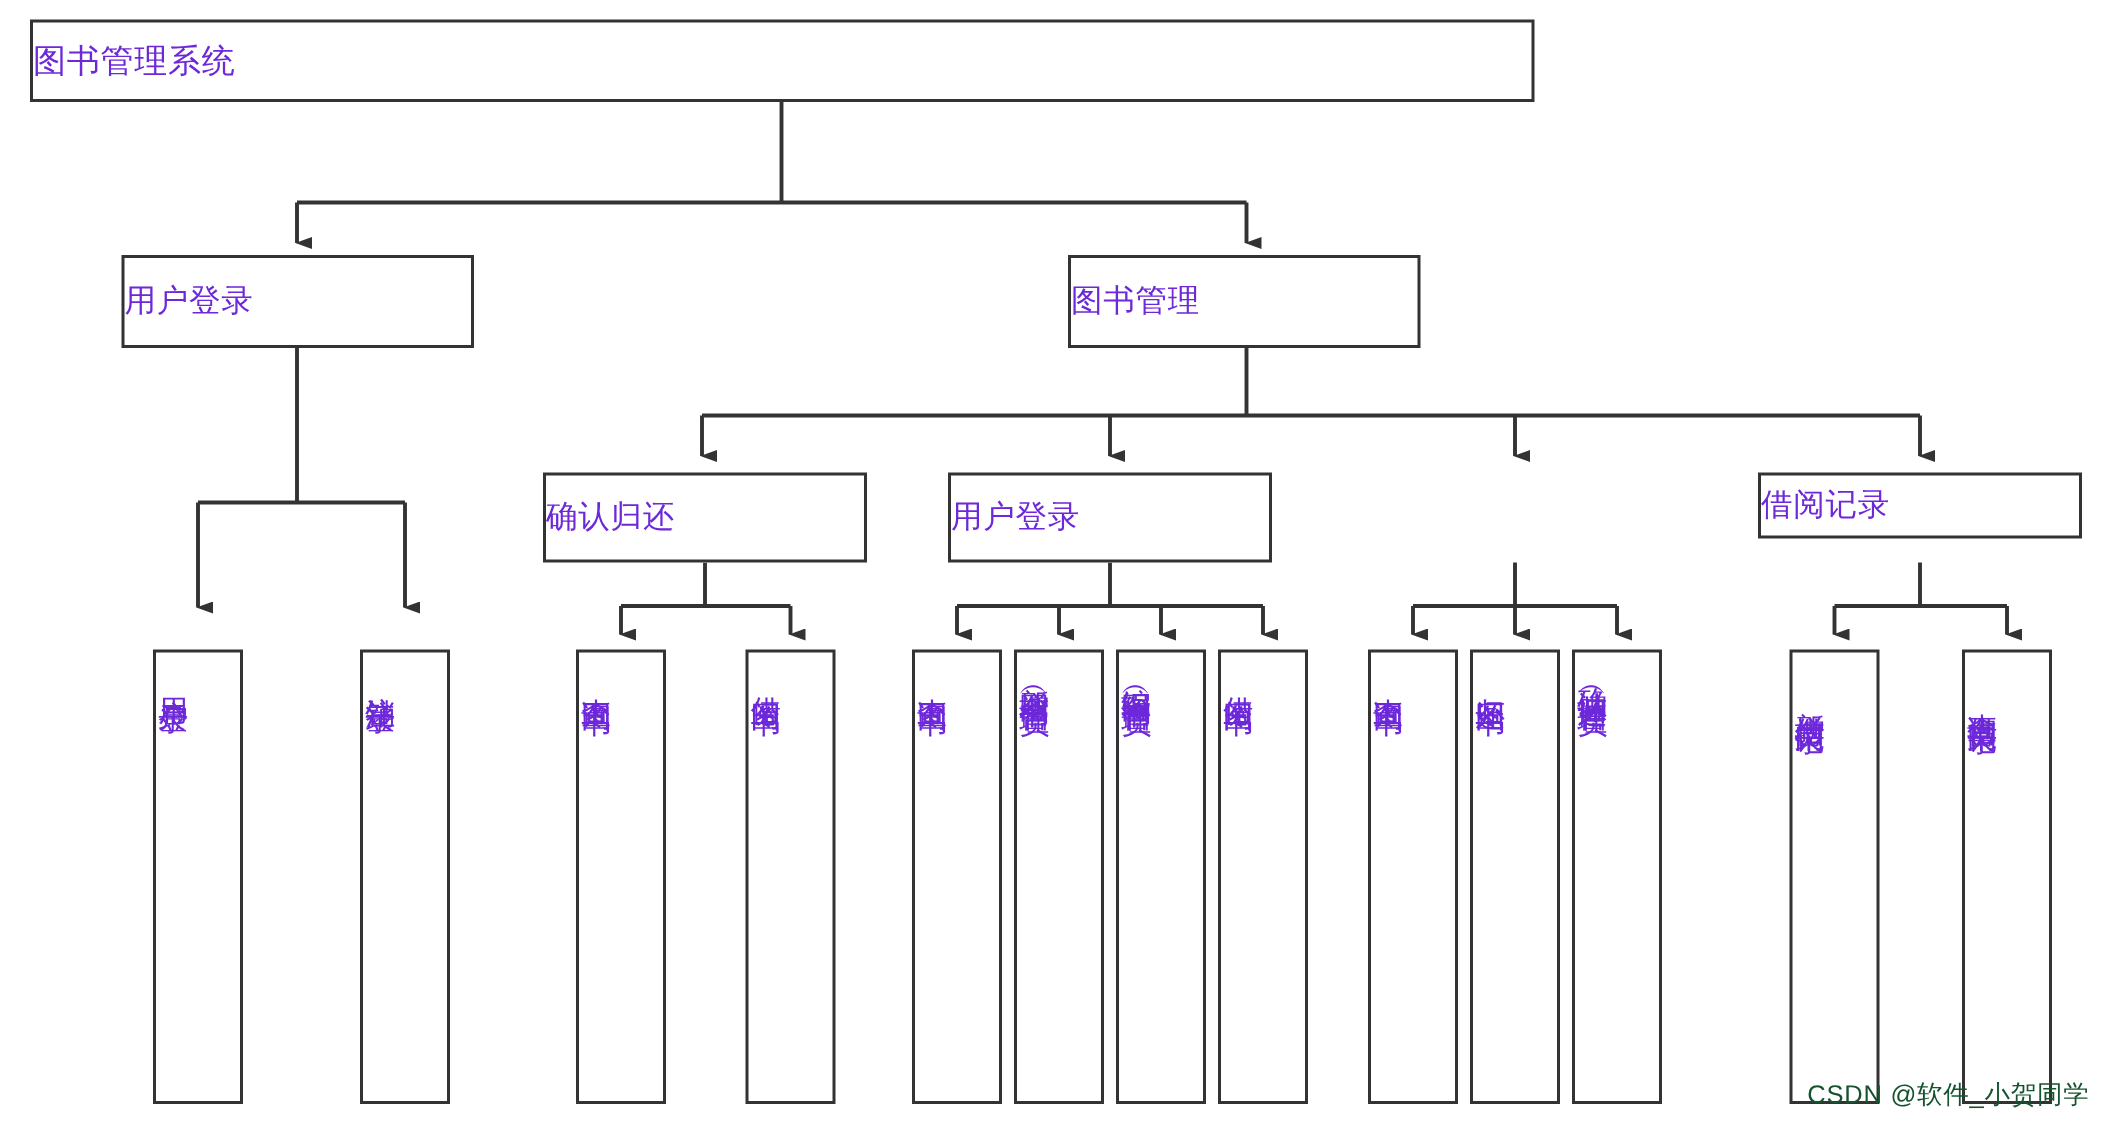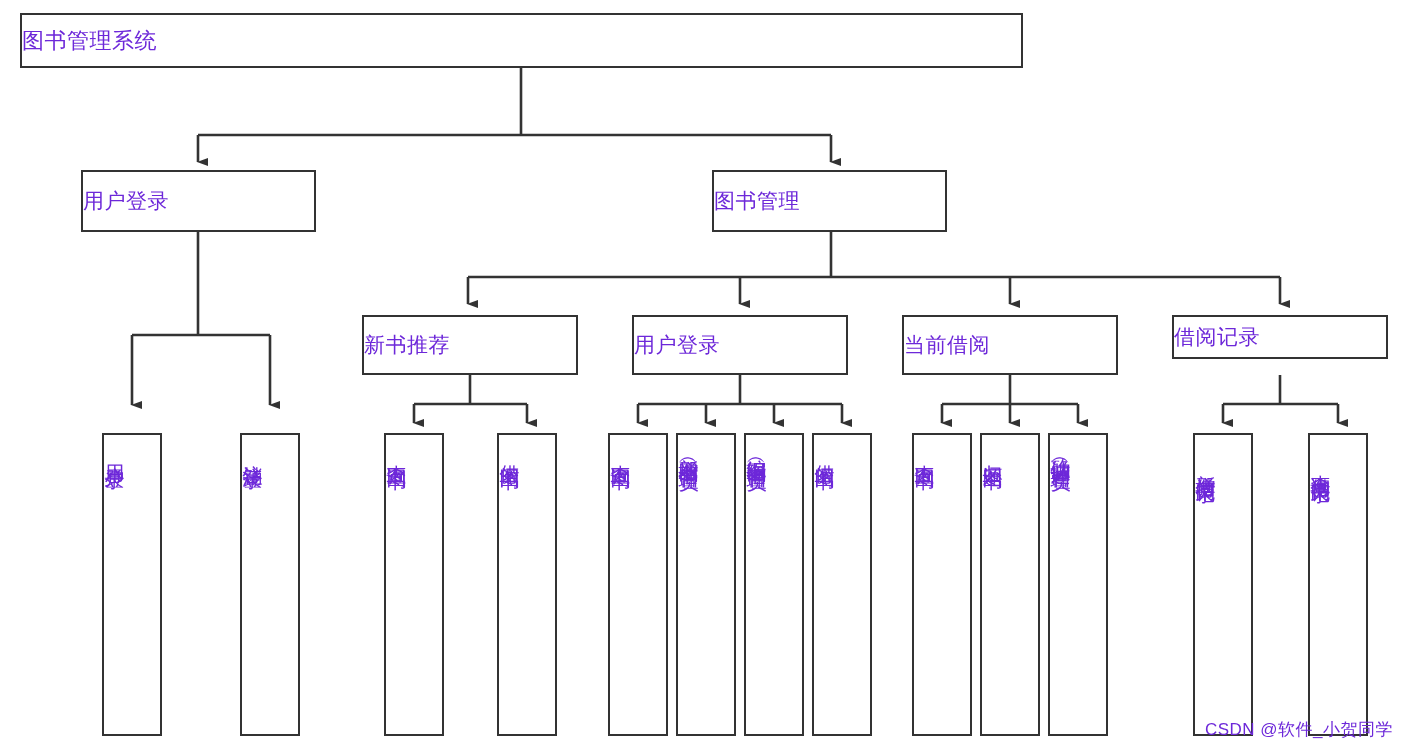--- a/index.html
+++ b/index.html
@@ -61,21 +61,21 @@
     font-size: 20px;
     line-height: 1.05;
     letter-spacing: 2px;
     white-space: nowrap;
   }
   #watermark {
     position: absolute;
     right: 12px;
     bottom: 6px;
     font-size: 17px;
-    color: #6d28d9;
+    color: #14532d;
     letter-spacing: 0.5px;
     z-index: 5;
     white-space: nowrap;
   }
 </style>
 </head>
 <body>
 
 <div id="diagram-root">
 
@@ -134,28 +134,25 @@
   </div>
 
   <div class="node horiz" style="left:81px; top:170px; width:235px; height:62px;">
     <span class="node-label">用户登录</span>
   </div>
   <div class="node horiz" style="left:712px; top:170px; width:235px; height:62px;">
     <span class="node-label">图书管理</span>
   </div>
 
   <div class="node horiz" style="left:362px; top:315px; width:216px; height:60px;">
-    <span class="node-label">新书推荐</span>
+    <span class="node-label">确认归还</span>
   </div>
   <div class="node horiz" style="left:632px; top:315px; width:216px; height:60px;">
     <span class="node-label">用户登录</span>
   </div>
-  <div class="node horiz" style="left:902px; top:315px; width:216px; height:60px;">
-    <span class="node-label">当前借阅</span>
-  </div>
   <div class="node horiz" style="left:1172px; top:315px; width:216px; height:44px;">
     <span class="node-label">借阅记录</span>
   </div>
 
   <div class="node vert" style="left:102px; top:433px; width:60px; height:303px;">
     <span class="node-label">用户登录</span>
   </div>
   <div class="node vert" style="left:240px; top:433px; width:60px; height:303px;">
     <span class="node-label">注销登录</span>
   </div>

